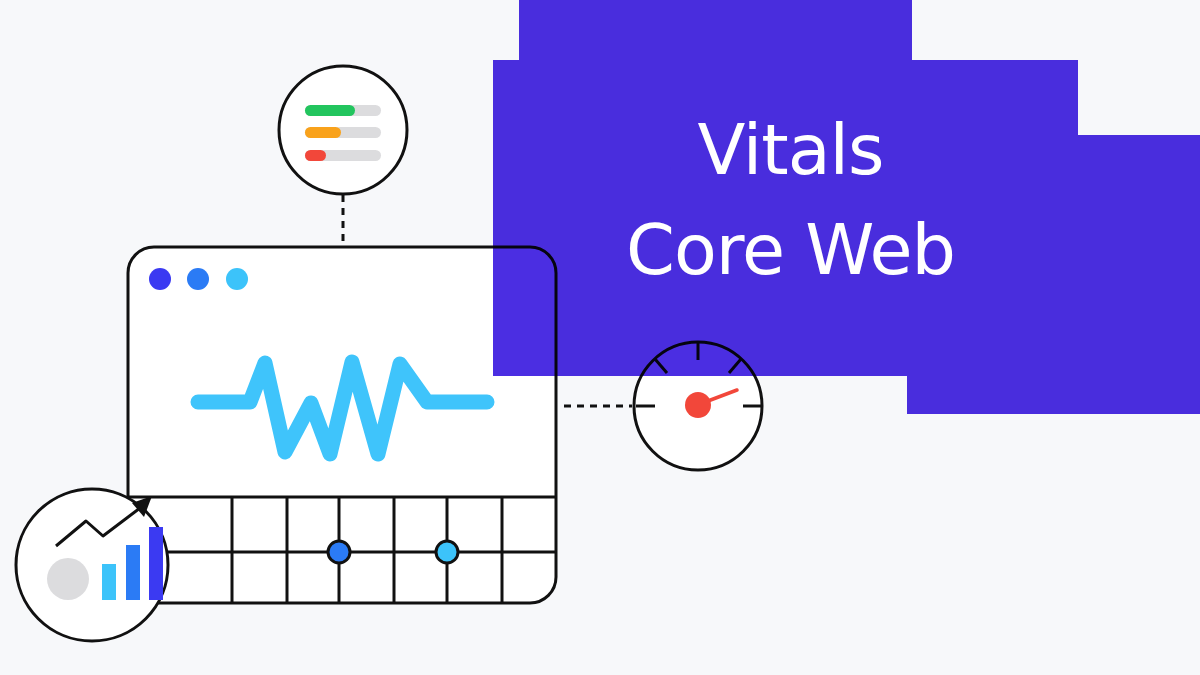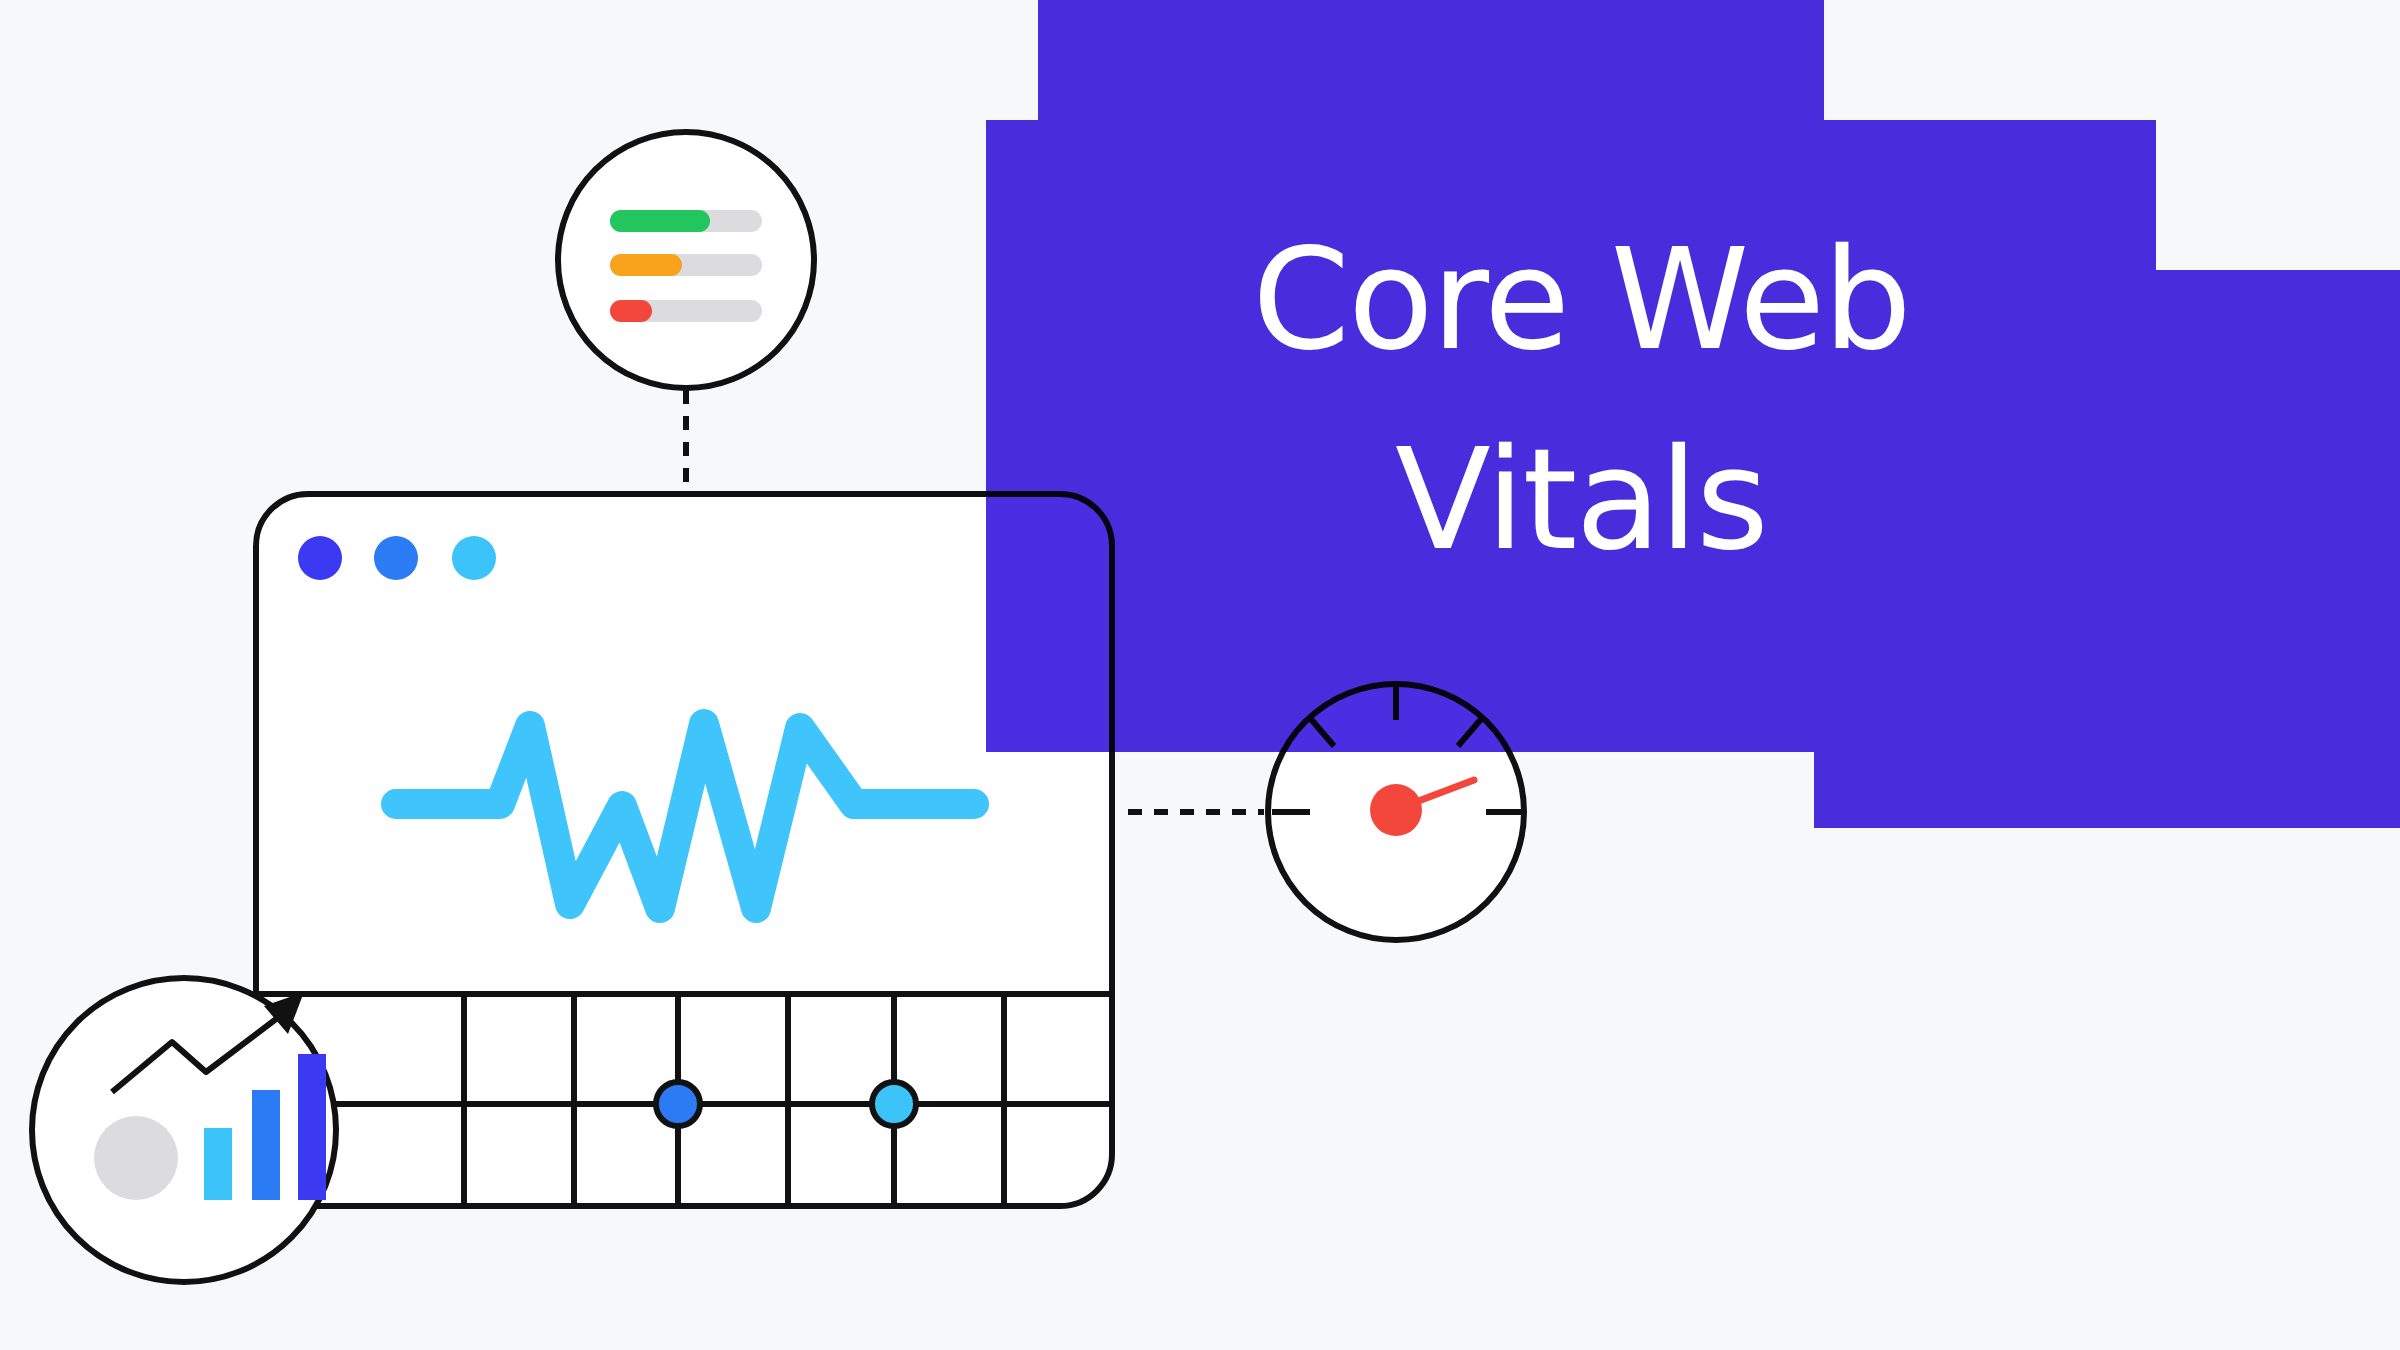--- a/index.html
+++ b/index.html
@@ -76,15 +76,15 @@
     <rect x="126" y="545" width="14" height="55" fill="#2b7bf5"></rect>
     <rect x="149" y="527" width="14" height="73" fill="#3b3af2"></rect>
   </g>
 </svg>
 
 <svg class="banner-layer" viewBox="0 0 1200 675" width="1200" height="675" xmlns="http://www.w3.org/2000/svg">
   <path d="M519,0 L912,0 L912,60 L1078,60 L1078,135 L1200,135 L1200,414 L907,414 L907,376 L493,376 L493,60 L519,60 Z" fill="#4b2ee2"></path>
 </svg>
 
 <h1 class="title">
+  <span>Vitals</span>
   <span>Core Web</span>
-  <span>Vitals</span>
 </h1>
 
 </body></html>

